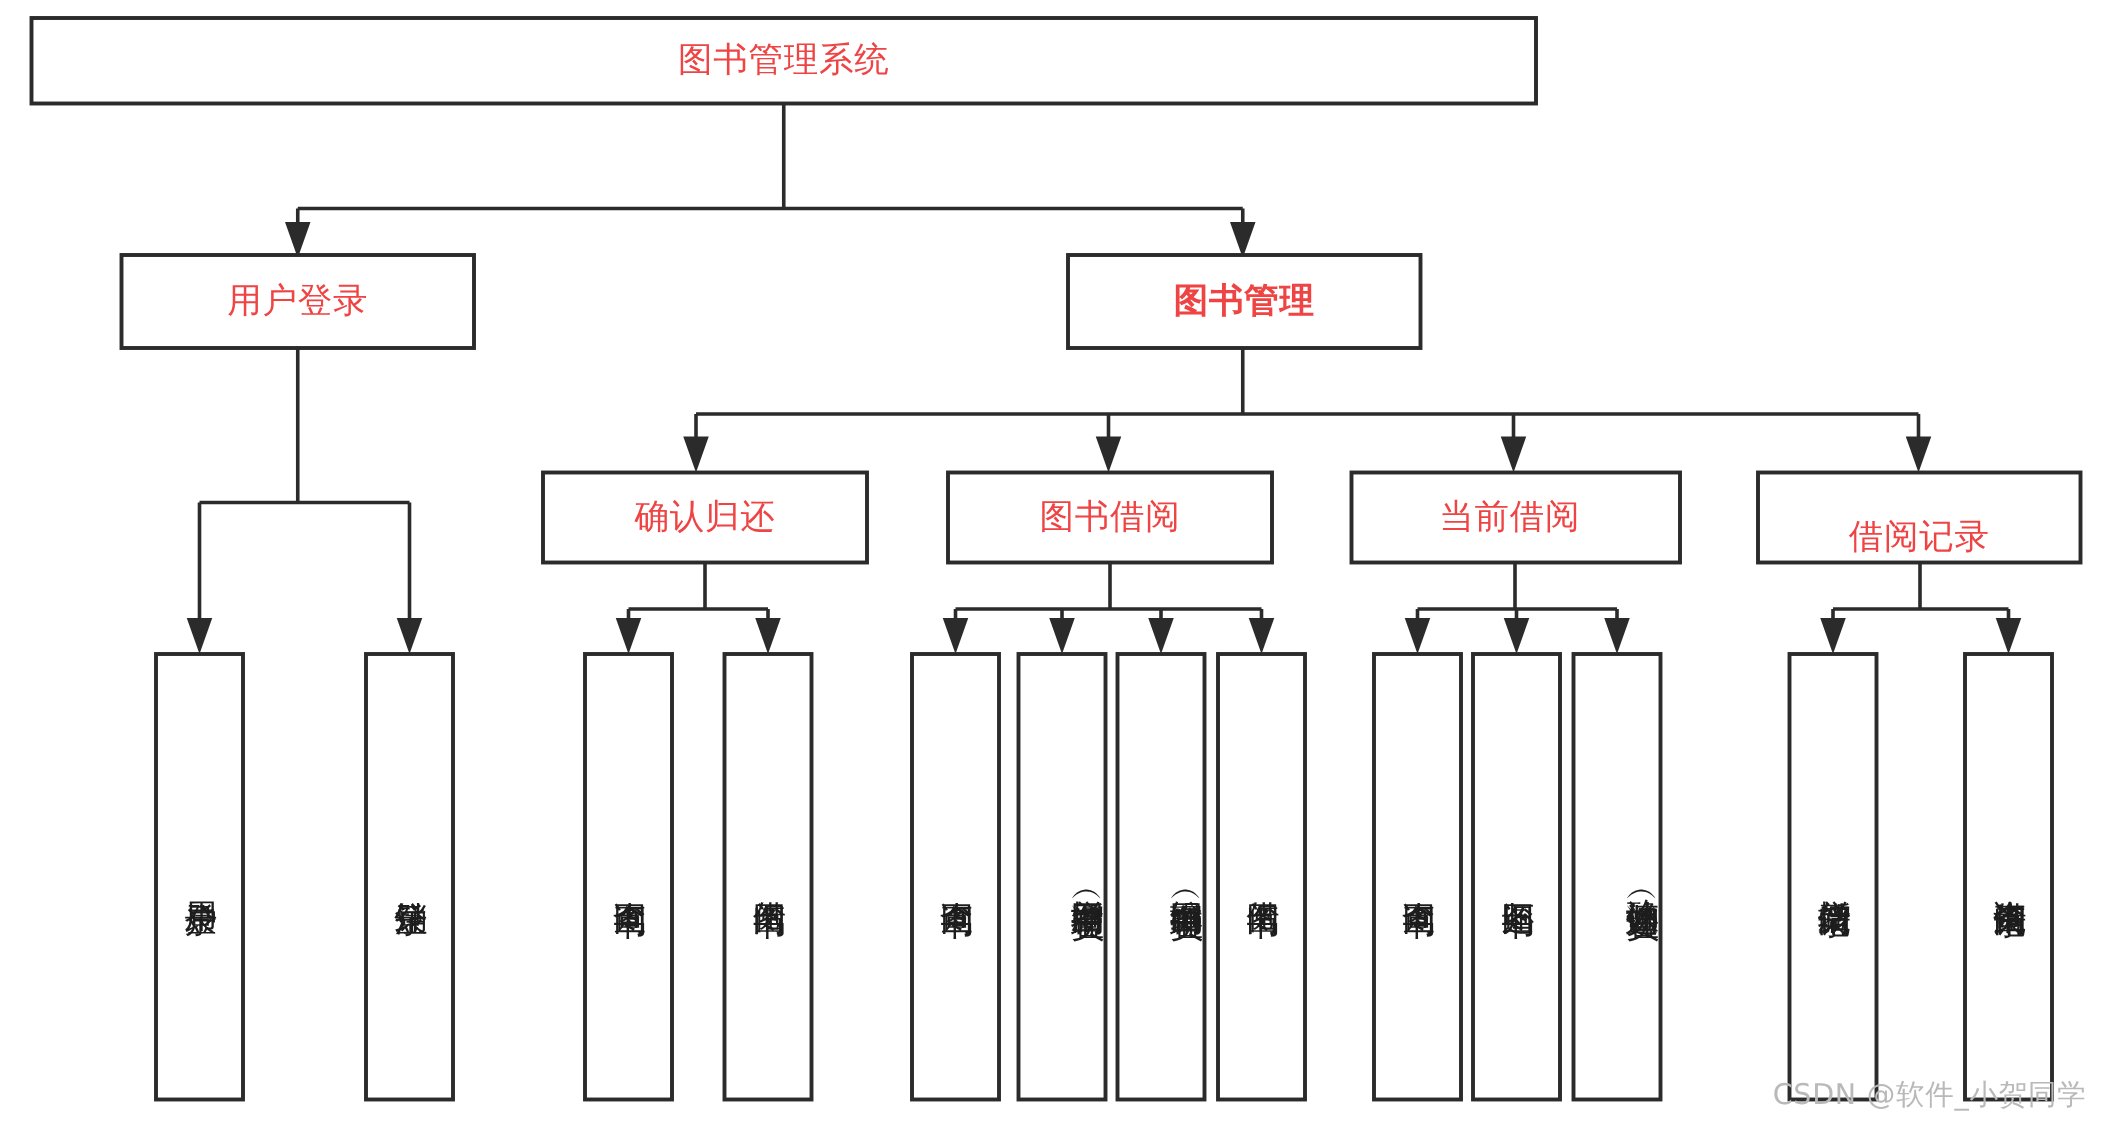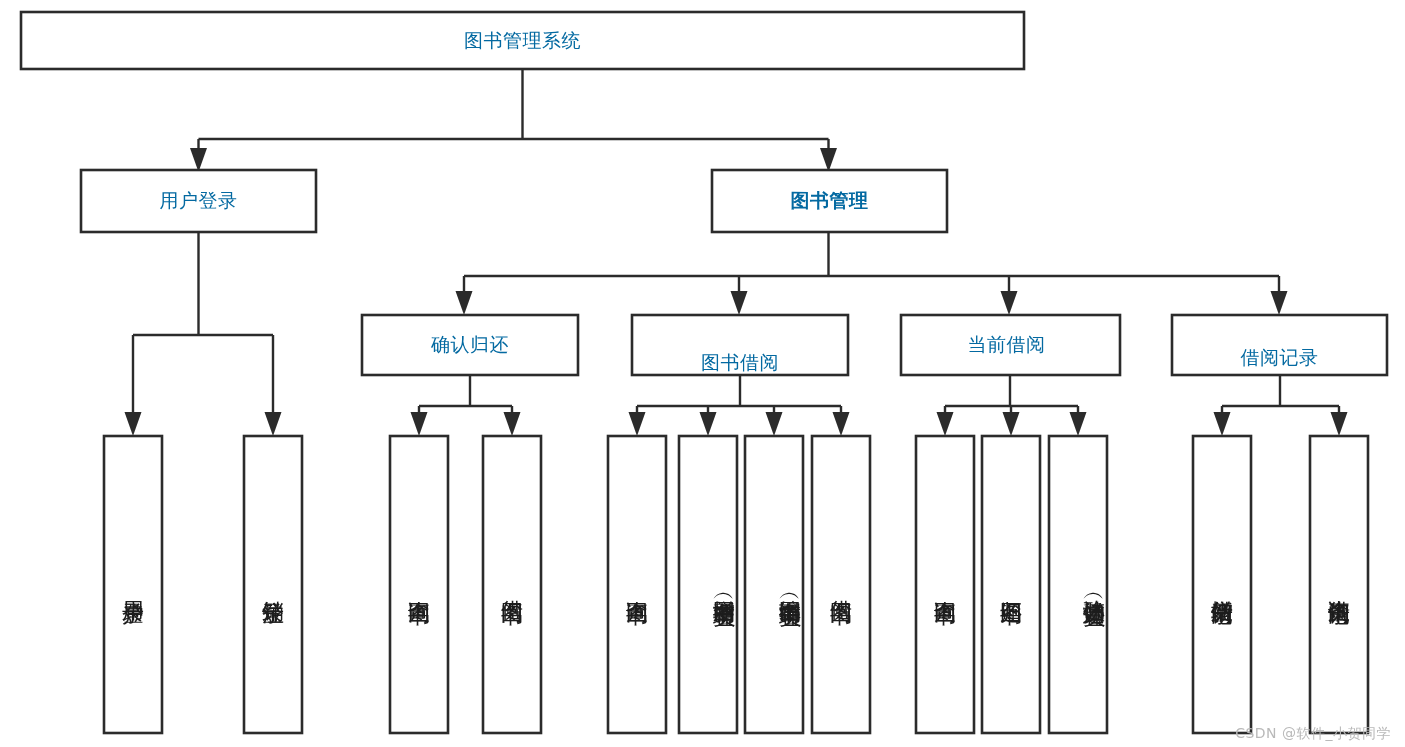--- a/index.html
+++ b/index.html
@@ -39,22 +39,22 @@
   }
   .arrow-head {
     fill: #2b2b2b;
     stroke: none;
   }
   .node-label-h {
     position: absolute;
     display: flex;
     align-items: center;
     justify-content: center;
-    color: #0369a1;
-    font-size: 19px;
+    color: #ef4444;
+    font-size: 23px;
     line-height: 1.15;
     letter-spacing: 0.5px;
     white-space: nowrap;
     pointer-events: none;
   }
   .node-label-v {
     position: absolute;
     display: flex;
     align-items: center;
     justify-content: center;
@@ -63,21 +63,21 @@
     line-height: 1.18;
     letter-spacing: 1px;
     writing-mode: vertical-rl;
     text-orientation: upright;
     pointer-events: none;
   }
   .watermark {
     position: absolute;
     right: 14px;
     bottom: 4px;
-    font-size: 14px;
+    font-size: 19px;
     color: #b9b9b9;
     white-space: nowrap;
     letter-spacing: 0.5px;
   }
 </style>
 </head>
 <body>
 
 <div id="diagram-root">
 
@@ -144,21 +144,21 @@
     <rect class="node-box" x="1193" y="436" width="58" height="297"></rect>
     <rect class="node-box" x="1310" y="436" width="58" height="297"></rect>
   </svg>
 
   <div class="node-label-h" style="left:21px; top:12px; width:1003px; height:57px;">图书管理系统</div>
 
   <div class="node-label-h" style="left:81px; top:170px; width:235px; height:62px;">用户登录</div>
   <div class="node-label-h" style="left:712px; top:170px; width:235px; height:62px;font-weight:bold;">图书管理</div>
 
   <div class="node-label-h" style="left:362px; top:315px; width:216px; height:60px;">确认归还</div>
-  <div class="node-label-h" style="left:632px; top:315px; width:216px; height:60px;margin-top:18px;">图书借阅</div>
+  <div class="node-label-h" style="left:632px; top:315px; width:216px; height:60px;">图书借阅</div>
   <div class="node-label-h" style="left:901px; top:315px; width:211px; height:60px;">当前借阅</div>
   <div class="node-label-h" style="left:1172px; top:328px; width:215px; height:60px;">借阅记录</div>
 
   <div class="node-label-v" style="left:104px; top:436px; width:58px; height:297px;">用户登录</div>
   <div class="node-label-v" style="left:244px; top:436px; width:58px; height:297px;">注销登录</div>
 
   <div class="node-label-v" style="left:390px; top:436px; width:58px; height:297px;">查询图书</div>
   <div class="node-label-v" style="left:483px; top:436px; width:58px; height:297px;">借阅图书</div>
 
   <div class="node-label-v" style="left:608px; top:436px; width:58px; height:297px;">查询图书</div>

